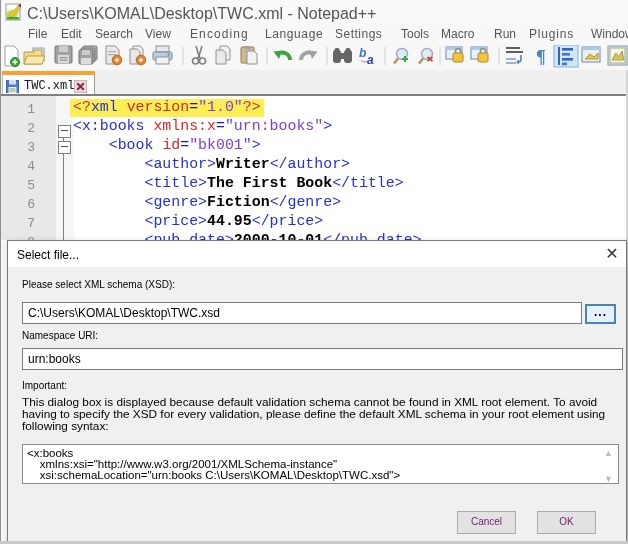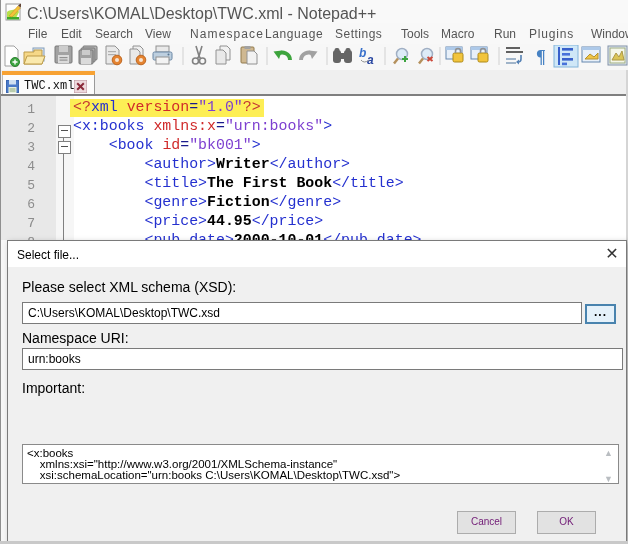--- a/index.html
+++ b/index.html
@@ -37,21 +37,21 @@
   .fbox{position:absolute;width:11px;height:11px;background:#fff;border:1px solid #808080;}
   .fbox:after{content:"";position:absolute;left:2px;top:4px;width:7px;height:1px;background:#505050;}
   #win-left{left:0;top:0;width:1px;height:544px;background:#8f8f8f;}
   #win-right{left:626px;top:70px;width:2px;height:474px;background:#d5d5d5;}
   
   #dlg{left:7px;top:240px;width:618px;height:300px;background:#f0f0f0;
        border:1px solid #7a7a7a;box-shadow:2px 2px 6px rgba(0,0,0,0.25);}
   #dlgtitle{left:0;top:0;width:100%;height:26px;background:#fff;}
   #dlgtitletext{left:9px;top:7px;font-size:12px;color:#000;}
   #dlgx{left:595px;top:4px;width:18px;height:18px;font-size:16px;color:#333;text-align:center;line-height:18px;}
-  .dlbl{position:absolute;font-size:14px;color:#000;}
+  .dlbl{position:absolute;font-size:10px;color:#000;}
   .dpar{position:absolute;font-size:11.8px;color:#000;}
   .dinput{position:absolute;background:#fff;border:1px solid #7a7a7a;font-size:12px;color:#000;
           line-height:20px;padding-left:5px;}
   #btn3{left:577px;top:63px;width:31px;height:20px;box-sizing:border-box;background:#e5f1fa;border:2px solid #4983ae;
         font-size:12px;text-align:center;line-height:12px;color:#000;}
   #syntaxbox{left:14px;top:203px;width:597px;height:40px;background:#fff;border:1px solid #8a8a8a;
              font-size:11.5px;line-height:11px;color:#000;white-space:pre;padding:3px 0 0 4px;box-sizing:border-box;}
   .sarrow{position:absolute;color:#b9bdc1;font-size:9px;}
   .dbtn{position:absolute;width:57px;height:21px;background:#e2e2e2;border:1px solid #acacac;
         font-size:10px;text-align:center;line-height:19px;color:#701a75;}
@@ -69,21 +69,21 @@
     <path d="M4 13 L13 3 L15.5 5 L7 14 Z" fill="#f4c23a" stroke="#c88a1a" stroke-width="0.5"></path>
     <path d="M13 2.5 L16 0.5 L15.8 4.6 Z" fill="#5a3a28"></path>
   </svg>
   <div class="abs" id="titletext">C:\Users\KOMAL\Desktop\TWC.xml - Notepad++</div>
 
   <div class="abs" id="menubar"></div>
   <span class="mi" style="left:8px">File</span>
   <span class="mi" style="left:41px">Edit</span>
   <span class="mi" style="left:75px">Search</span>
   <span class="mi" style="left:125px">View</span>
-  <span class="mi" style="left:170px;letter-spacing:1.1px">Namespace</span>
+  <span class="mi" style="left:170px;letter-spacing:1.1px">Encoding</span>
   <span class="mi" style="left:245px;letter-spacing:0.6px">Language</span>
   <span class="mi" style="left:315px;letter-spacing:0.5px">Settings</span>
   <span class="mi" style="left:381px">Tools</span>
   <span class="mi" style="left:421px">Macro</span>
   <span class="mi" style="left:474px">Run</span>
   <span class="mi" style="left:509px;letter-spacing:0.8px">Plugins</span>
   <span class="mi" style="left:571px">Window</span>
 
   <div class="abs" id="toolbar"></div>
   <svg class="abs" style="left:3px;top:45px;opacity:0.93" width="625" height="23" viewBox="0 0 625 23" id="tbsvg">
@@ -294,20 +294,21 @@
   <div class="abs" id="dlg">
     <div class="abs" id="dlgtitle"></div>
     <div class="abs" id="dlgtitletext">Select file...</div>
     <div class="abs" id="dlgx">✕</div>
     <div class="dlbl" style="left:14px;top:38px">Please select XML schema (XSD):</div>
     <div class="dinput" style="left:14px;top:61px;width:553px;height:20px">C:\Users\KOMAL\Desktop\TWC.xsd</div>
     <div class="abs" id="btn3"><span style="letter-spacing:1px;font-weight:bold">...</span></div>
     <div class="dlbl" style="left:14px;top:89px">Namespace URI:</div>
     <div class="dinput" style="left:14px;top:107px;width:594px;height:20px">urn:books</div>
     <div class="dlbl" style="left:14px;top:139px">Important:</div>
+    <div class="dpar" style="left:14px;top:155px;line-height:12px">This dialog box is displayed because default validation schema cannot be found in XML root element. To avoid<br>having to specify the XSD for every validation, please define the default XML schema in your root element using<br>following syntax:</div>
     <div class="abs" id="syntaxbox">&lt;x:books
     xmlns:xsi="http://www.w3.org/2001/XMLSchema-instance"
     xsi:schemaLocation="urn:books C:\Users\KOMAL\Desktop\TWC.xsd"&gt;</div>
     <div class="sarrow" style="left:596px;top:207px">▲</div>
     <div class="sarrow" style="left:596px;top:233px">▼</div>
     <div class="dbtn" style="left:449px;top:270px">Cancel</div>
     <div class="dbtn" style="left:529px;top:270px">OK</div>
   </div>
   <div class="abs" id="bottomstrip"></div>
 </div>

